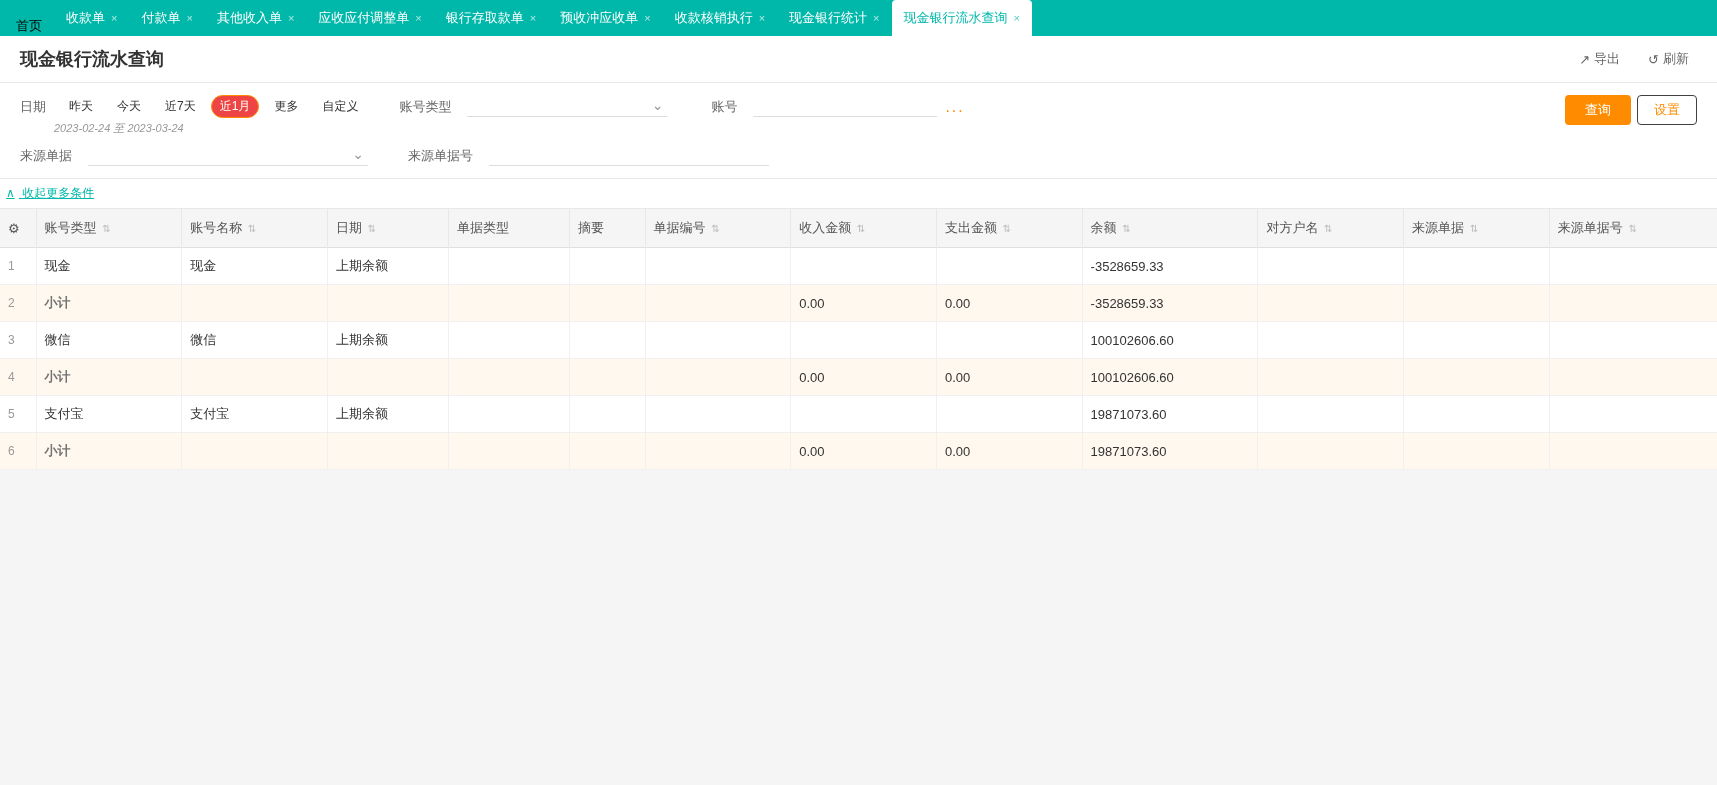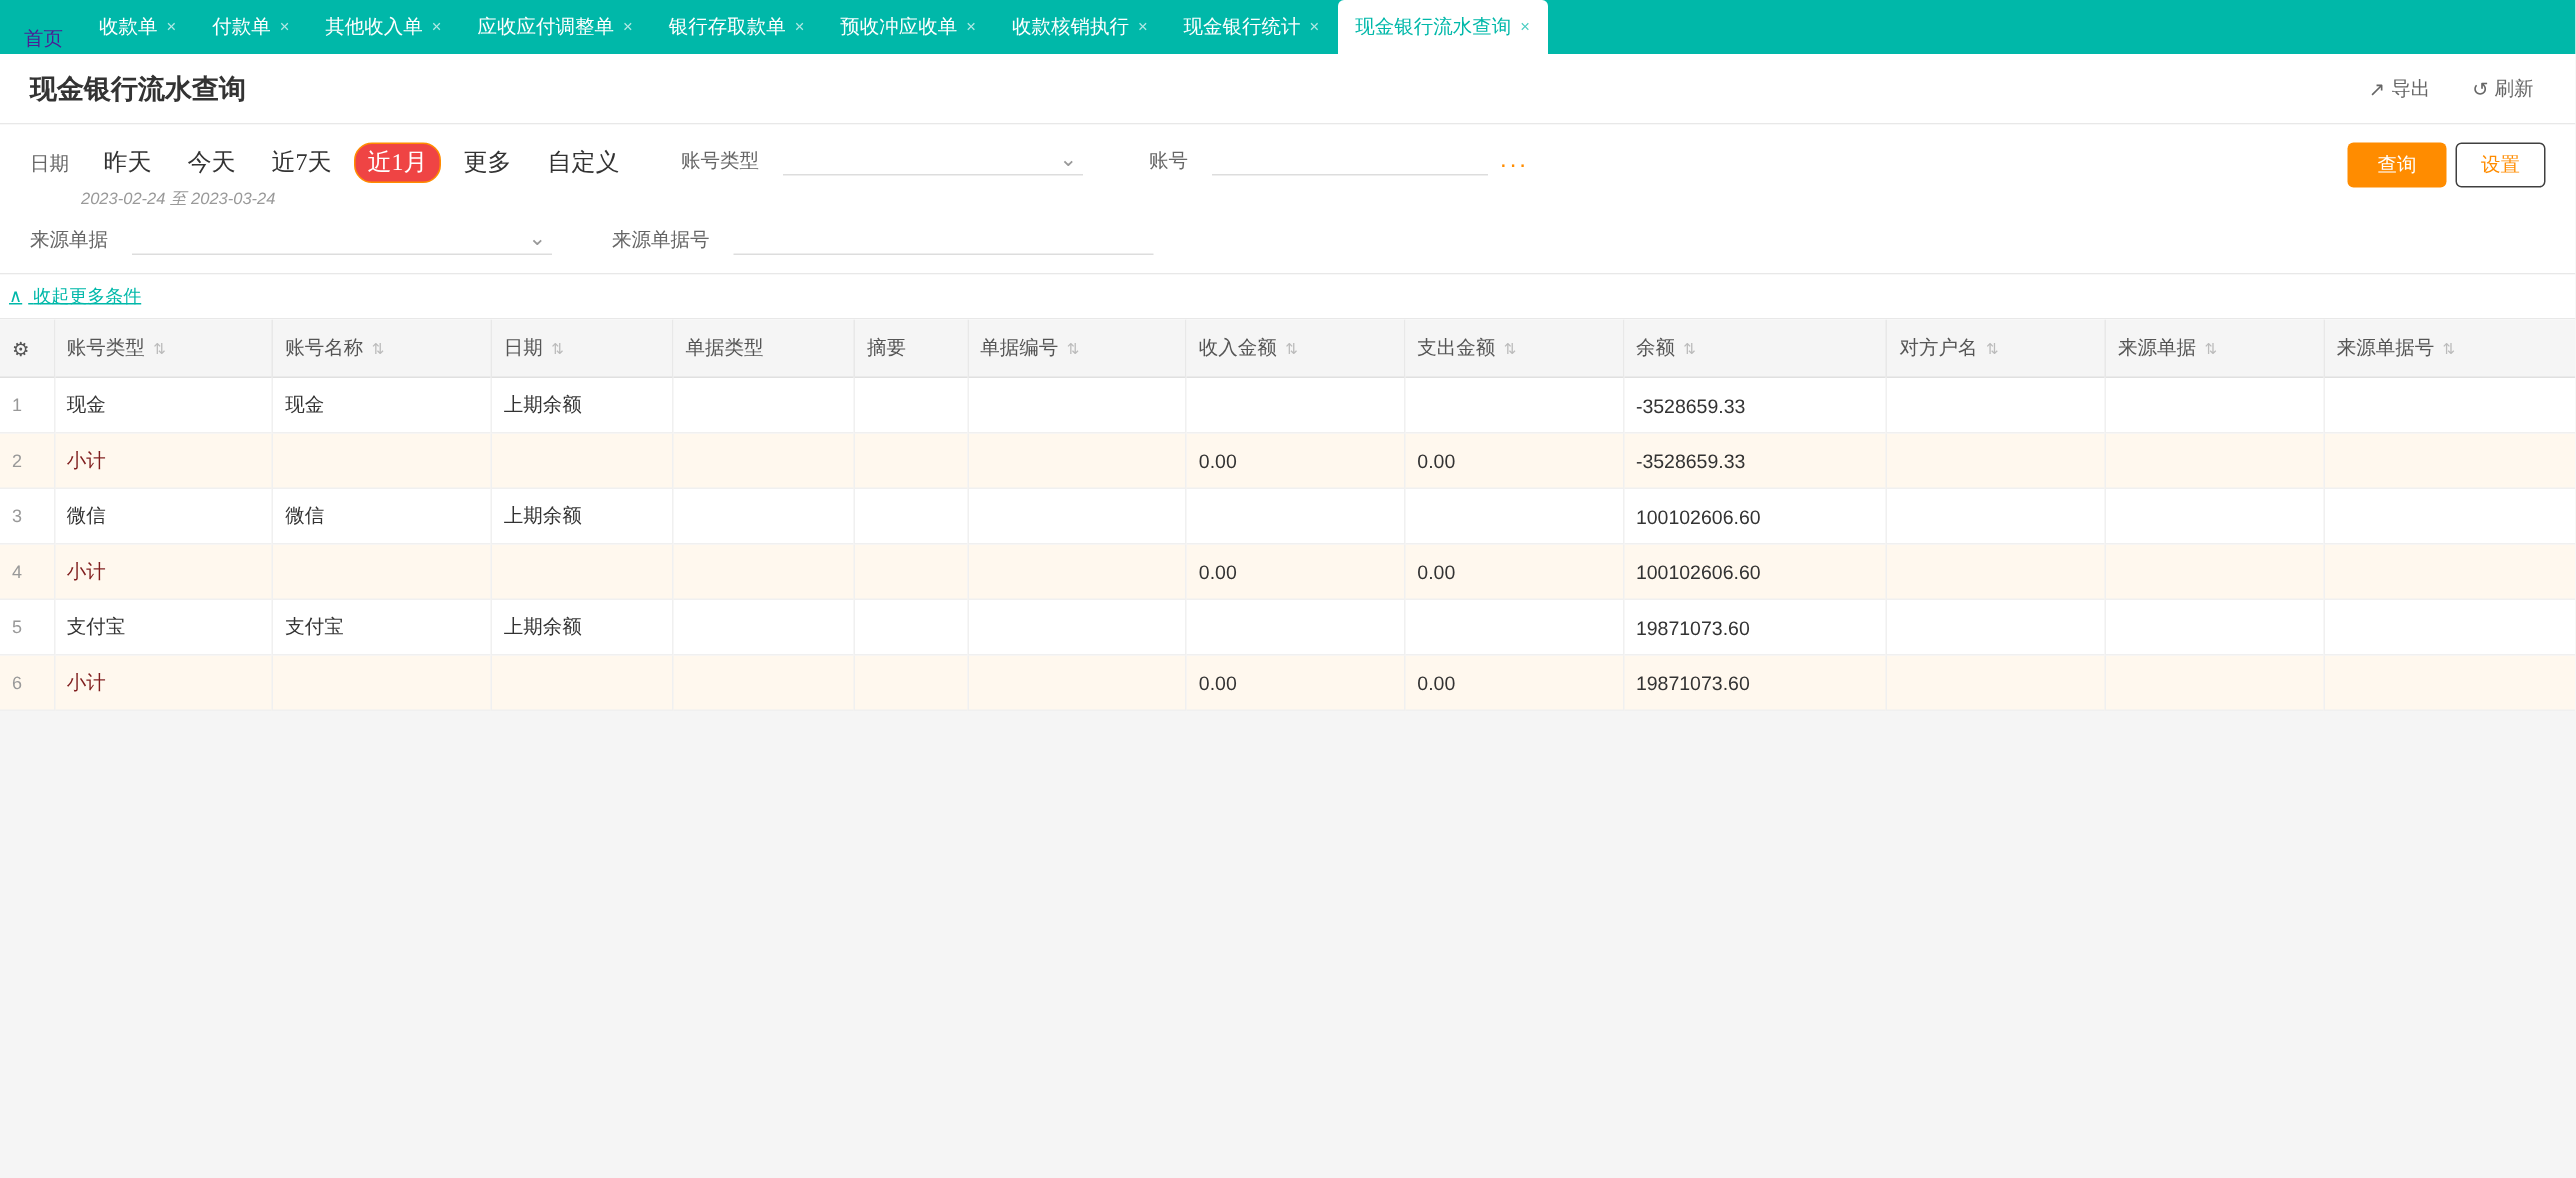--- a/index.html
+++ b/index.html
@@ -31,21 +31,21 @@
       color: #00b8a9;
       border-radius: 4px 4px 0 0;
       font-weight: 500;
     }
     .nav-item .close-x {
       font-size: 11px;
       opacity: 0.7;
       margin-left: 2px;
     }
     .nav-home {
-      color: #4c1d95;
+      color: #000000;
       padding: 0 12px;
       height: 21px;
       line-height: 36px;
       cursor: pointer;
       font-size: 13px;
     }
 
     
     .page-header {
       background: #fff;
@@ -91,25 +91,24 @@
     }
     .date-options {
       display: flex;
       align-items: center;
       gap: 6px;
     }
     .date-btn {
       padding: 2px 8px;
       border-radius: 12px;
       cursor: pointer;
-      font-size: 16px;
+      font-size: 12px;
       border: 1px solid transparent;
       background: none;
       color: #333;
-      font-family: Liberation Serif, serif;
     }
     .date-btn.active {
       background: #ef4444;
       color: #fff;
       border-color: #ff8c00;
       border-radius: 12px;
     }
     .filter-select {
       border: none;
       border-bottom: 1px solid #ddd;
@@ -222,21 +221,21 @@
       background: #fff8ee;
       font-weight: 500;
     }
     tbody td {
       padding: 9px 8px;
       color: #333;
       white-space: nowrap;
       border-right: 1px solid #f0f0f0;
     }
     tbody td:last-child { border-right: none; }
-    .text-orange { color: #7f1d1d; }
+    .text-orange { color: #737373; font-weight: bold; }
     .text-right { text-align: left; }
     .row-num { color: #999; font-size: 12px; }
     .date-sub {
       font-size: 11px;
       color: #999;
       margin-left: 4px;
       font-style: italic;
     }
   </style>
 </head>

